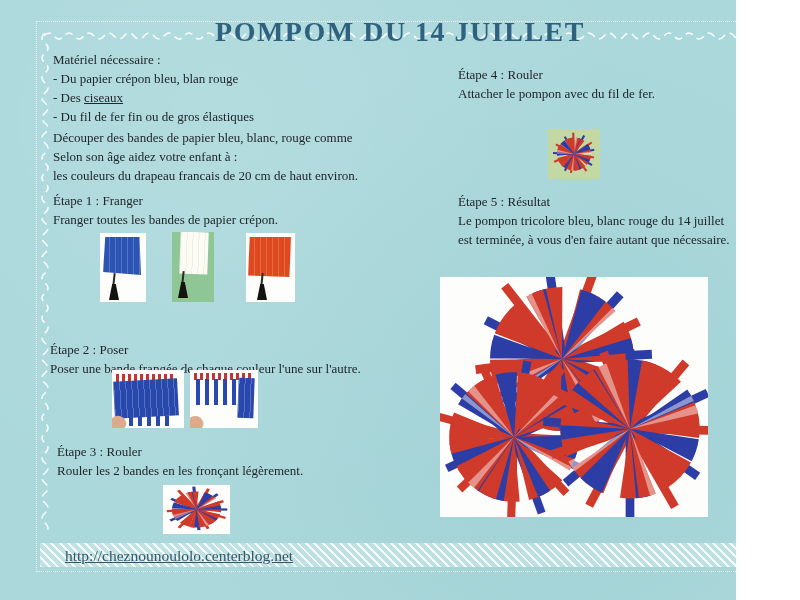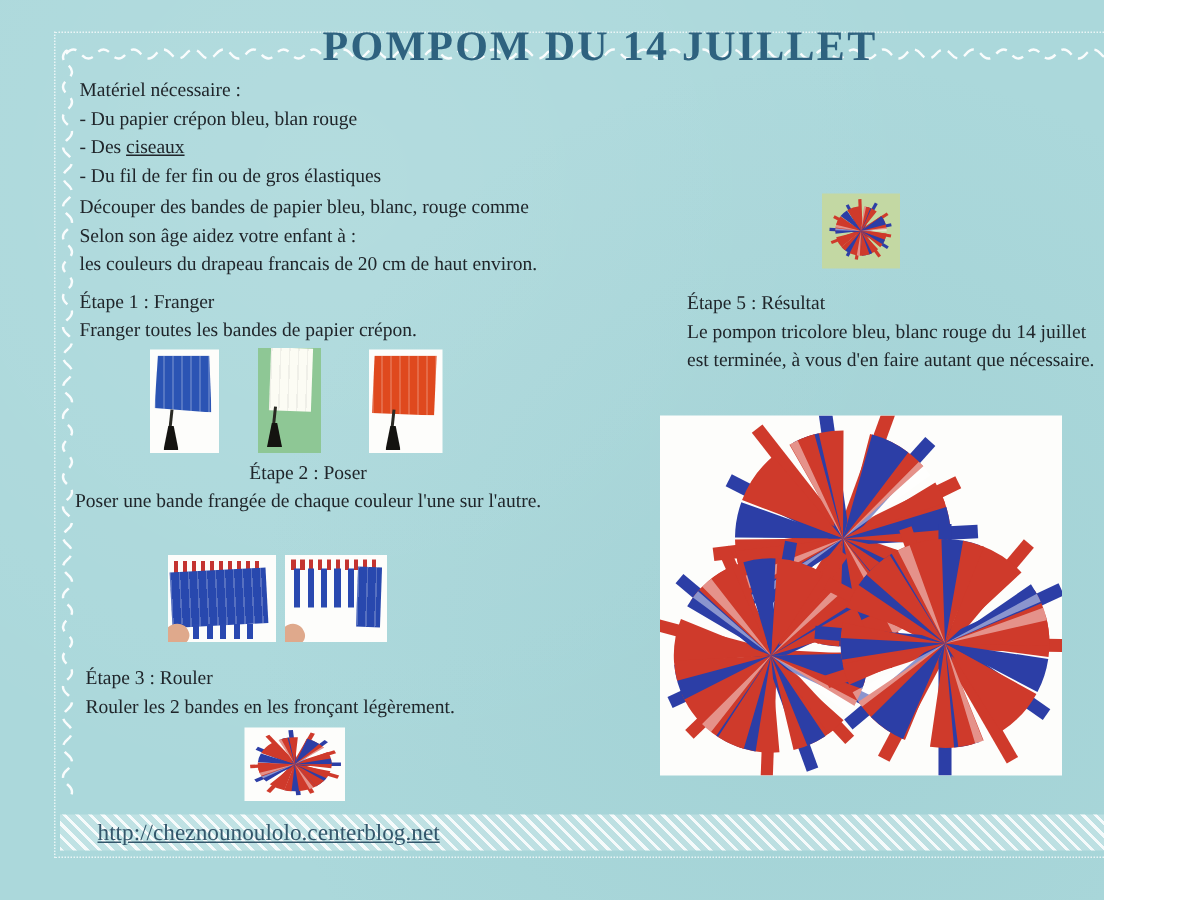--- a/index.html
+++ b/index.html
@@ -135,21 +135,21 @@
       </div>
   </div>
   <div class="photo ph-white" style="left:246px;top:233px;width:49px;height:69px;">
     <div class="strip strip-orange"></div>
     <div class="sciss" style="left:10px;bottom:2px;">
         <i class="sc-blade"></i>
         <i class="sc-grip"></i>
       </div>
   </div>
 
-  <div class="abs txt" style="left:50px;top:305px;text-align:center;">
+  <div class="abs txt" style="left:50px;top:340px;">
     <div>Étape 2 : Poser</div>
     <div>Poser une bande frangée de chaque couleur l'une sur l'autre.</div>
   </div>
 
   <div class="photo ph-white" style="left:112px;top:370px;width:72px;height:58px;">
     <div class="fr-red" style="left:4px;right:8px;top:4px;height:8px;"></div>
     <div class="sheet-blue" style="left:2px;right:6px;top:10px;height:37px;transform:rotate(-3deg);"></div>
     <div class="fr-blue" style="left:8px;right:14px;bottom:2px;height:10px;"></div>
     <div class="hand" style="left:-3px;bottom:-3px;width:17px;height:15px;transform:rotate(-25deg);"></div>
   </div>
@@ -164,20 +164,24 @@
     <div>Étape 3 : Rouler</div>
     <div>Rouler les 2 bandes en les fronçant légèrement.</div>
   </div>
 
   <div class="photo ph-white" style="left:163px;top:485px;width:67px;height:49px;">
     <svg width="67" height="49" viewBox="-62 -62 124 124" preserveAspectRatio="none">
       <use href="#pom" transform="rotate(15) scale(0.95)"></use>
     </svg>
   </div>
 
+  <div class="abs txt" style="left:458px;top:65px;">
+    <div>Étape 4 : Rouler</div>
+    <div>Attacher le pompon avec du fil de fer.</div>
+  </div>
 
   <div class="photo ph-green2" style="left:548px;top:129px;width:52px;height:50px;">
     <svg width="52" height="50" viewBox="-62 -62 124 124" preserveAspectRatio="none">
       <use href="#pom" transform="rotate(48) scale(0.85)"></use>
     </svg>
   </div>
 
   <div class="abs txt" style="left:458px;top:192px;">
     <div>Étape 5 : Résultat</div>
     <div>Le pompon tricolore bleu, blanc rouge du 14 juillet</div>

